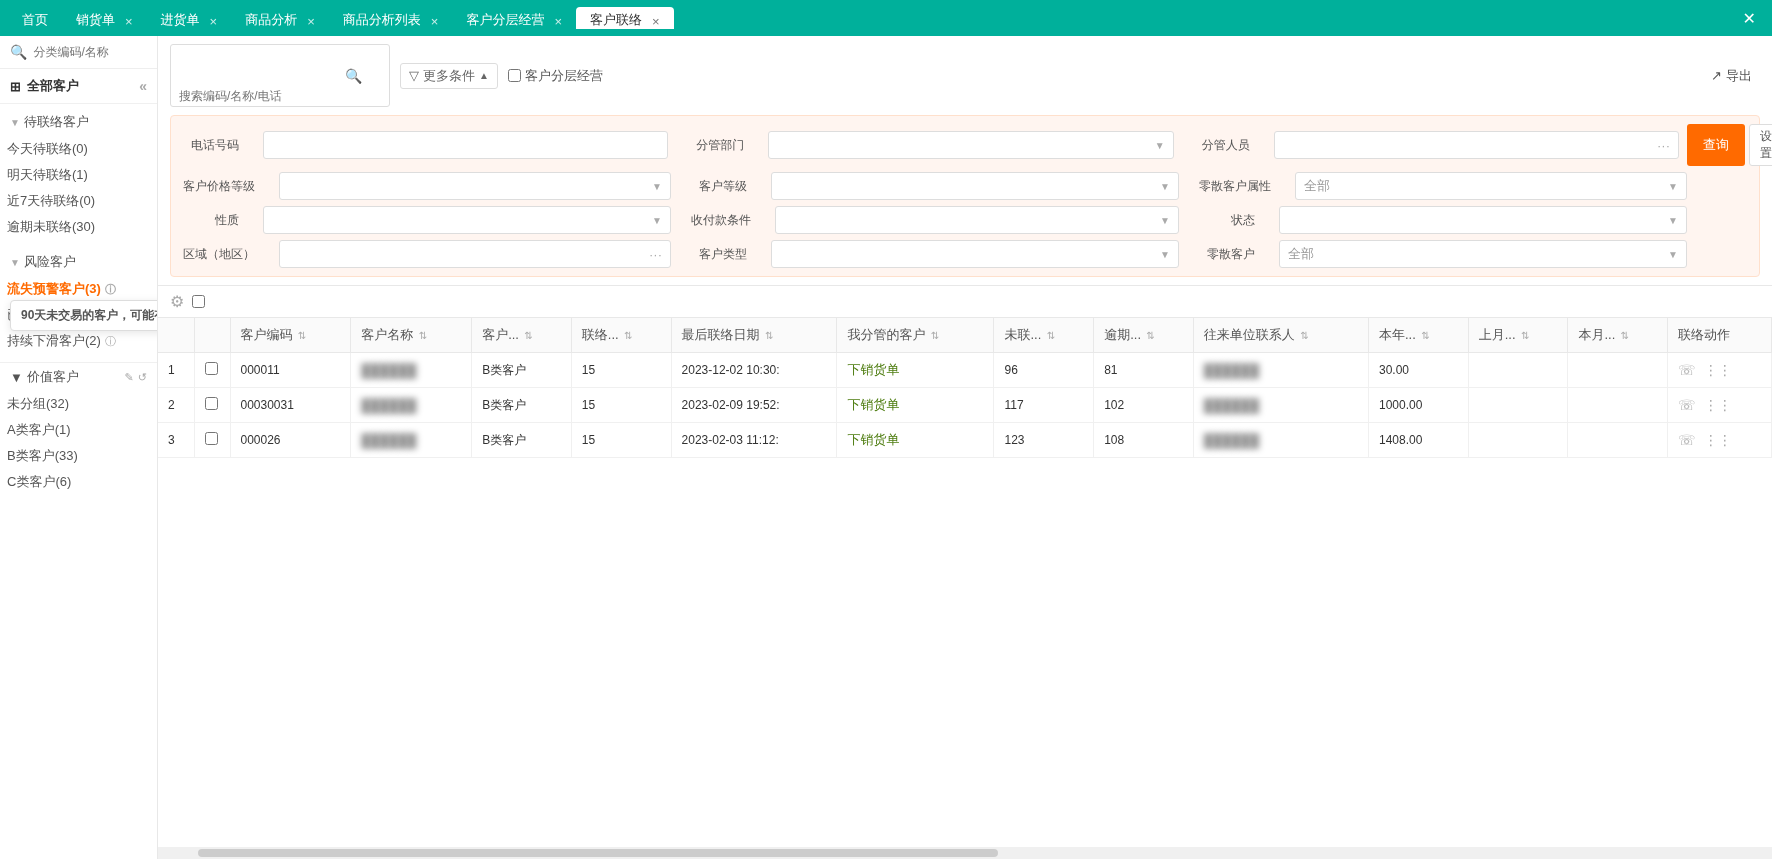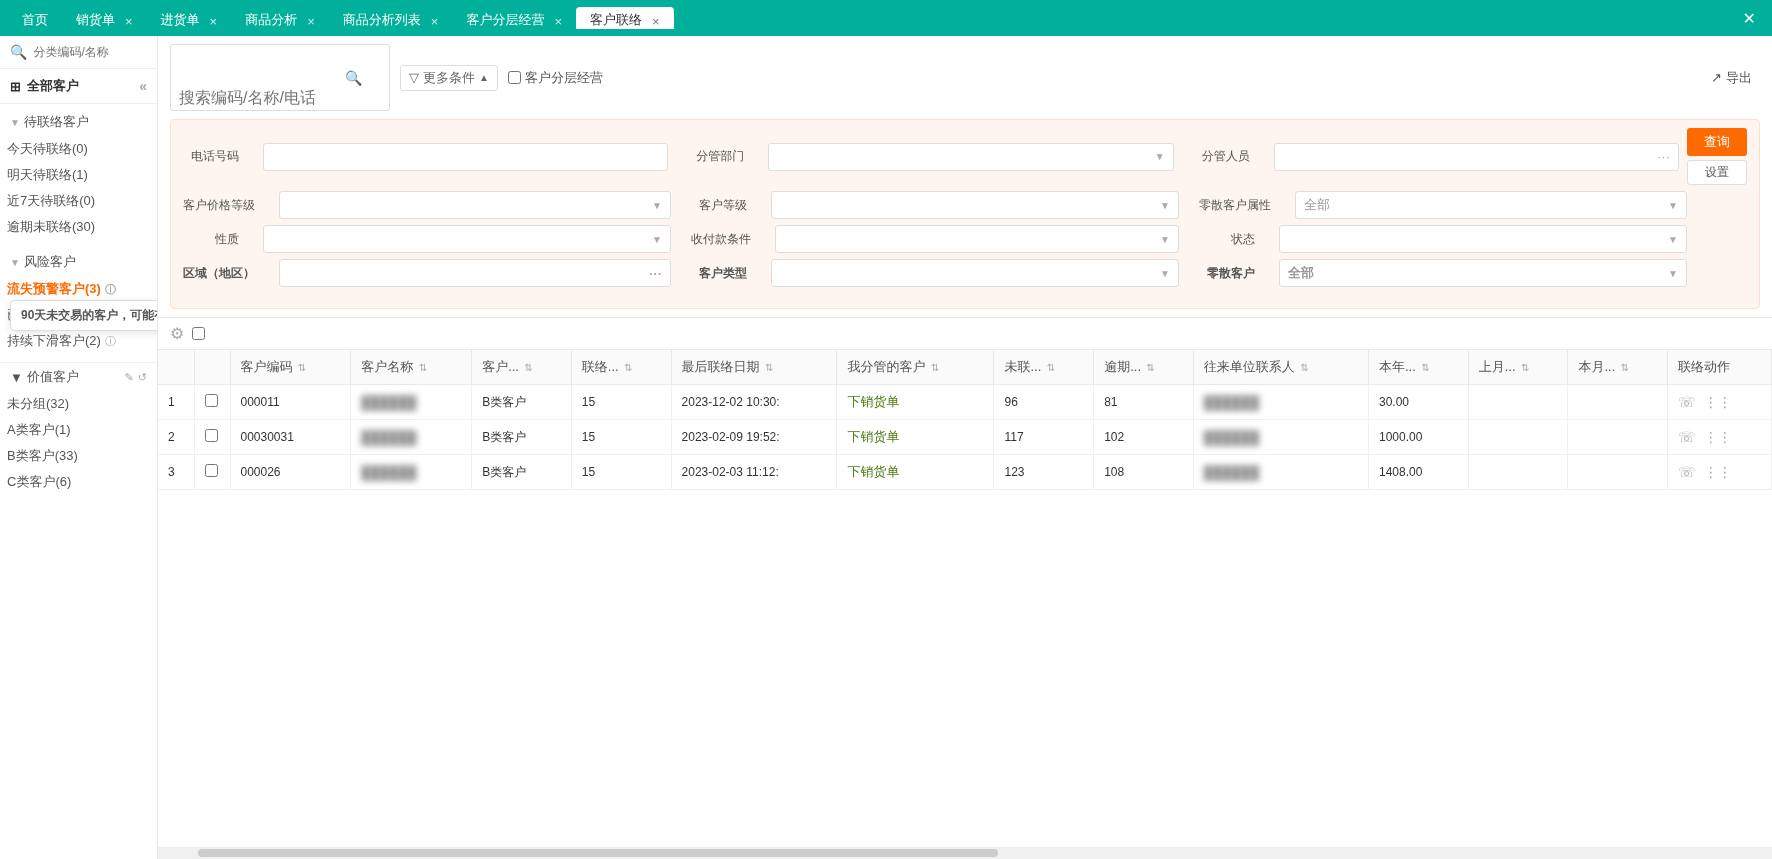--- a/index.html
+++ b/index.html
@@ -190,21 +190,21 @@
       align-items: center;
       border: 1px solid #ddd;
       border-radius: 3px;
       padding: 3px 8px;
       gap: 6px;
       width: 220px;
     }
     .search-box input {
       border: none;
       outline: none;
-      font-size: 16px;
+      font-size: 12px;
       color: #999;
       background: transparent;
       width: 160px;
       margin-top: 41px;
     }
     .search-icon-btn {
       color: #ff6a00;
       cursor: pointer;
       font-size: 14px;
     }
@@ -245,21 +245,21 @@
       border: 1px solid #ffe0cc;
       border-radius: 4px;
       padding: 8px 12px;
     }
     .filter-row {
       display: flex;
       align-items: center;
       gap: 0;
       margin-bottom: 6px;
     }
-    .filter-row:last-child { margin-bottom: 13px; font-weight: bold; }
+    .filter-row:last-child { margin-bottom: 0; }
     .filter-field {
       display: flex;
       align-items: center;
       flex: 1;
       min-width: 0;
     }
     .filter-label {
       font-size: 12px;
       color: #555;
       white-space: nowrap;
@@ -600,21 +600,21 @@
                 <span class="down-arrow">▼</span>
             </div>
           </div>
           <div class="filter-divider"></div>
           <div class="filter-field">
             <span class="filter-label">分管人员</span>
             <div class="filter-field-dots">
               <span>···</span>
             </div>
           </div>
-          <div style="width:60px; display:flex; flex-direction:column; gap:4px; margin-left:8px;">
+          <div style="width:60px; display:flex; flex-direction:row; gap:4px; margin-left:8px;">
             <button class="query-btn">查询</button>
             <button class="settings-btn">设置</button>
           </div>
         </div>
 
         <div class="filter-row">
           <div class="filter-field">
             <span class="filter-label">客户价格等级</span>
             <div class="filter-select">
               <span></span>

